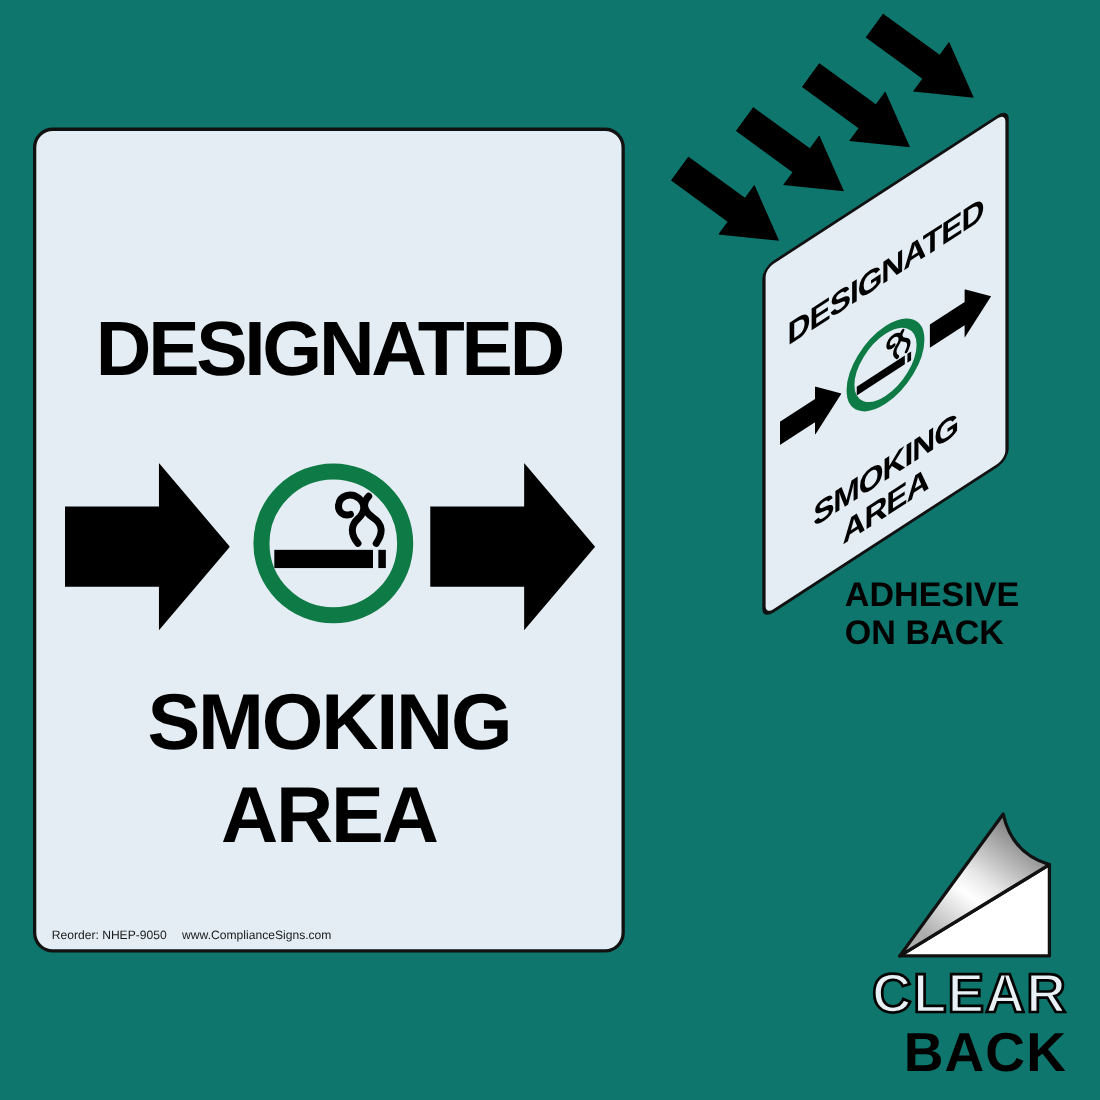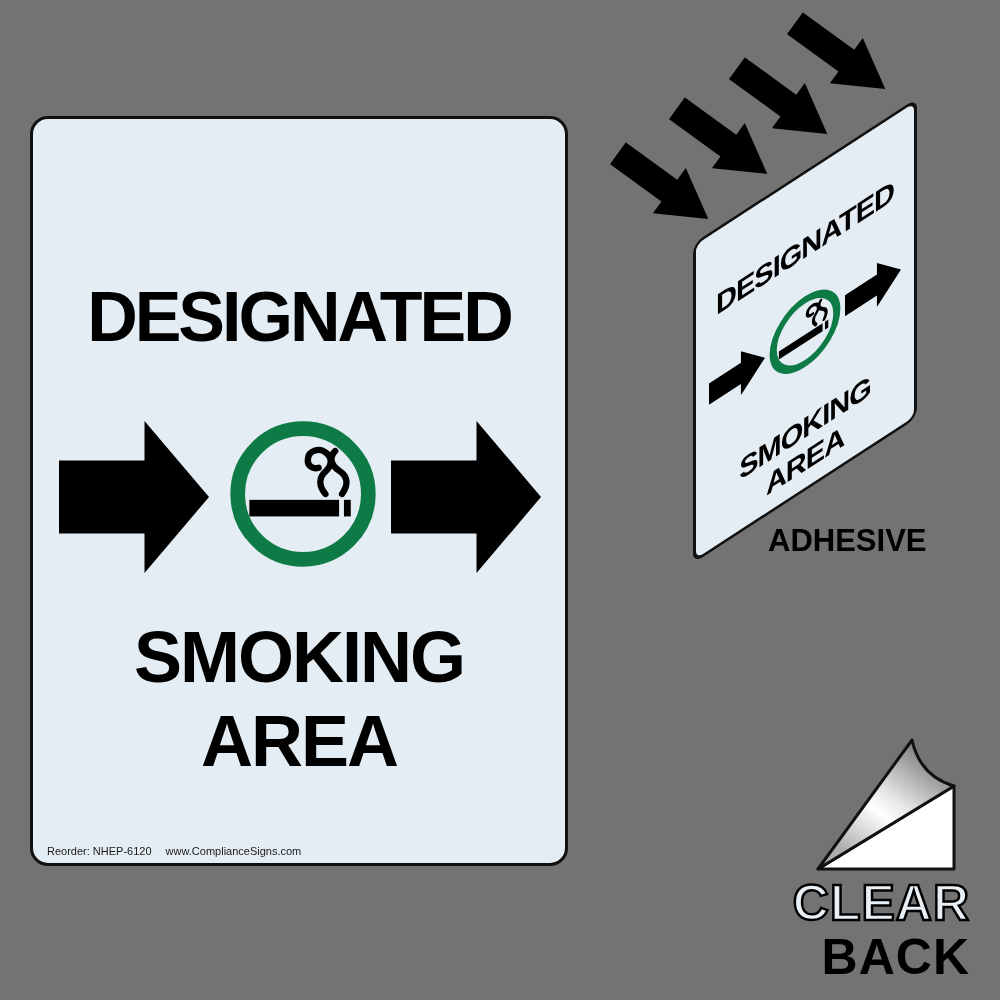--- a/index.html
+++ b/index.html
@@ -1,18 +1,18 @@
 <!DOCTYPE html>
 <html><head>
 <meta charset="utf-8">
 <style>
   * { margin:0; padding:0; box-sizing:border-box; }
   html,body { width:1000px; height:1000px; background:#ffffff; overflow:hidden;
               font-family:"Liberation Sans", sans-serif; }
-  #stage { position:relative; width:1000px; height:1000px; background:#737373; }
+  #stage { position:relative; width:1000px; height:1000px; background:#0f766e; }
 
   
   .main-sign {
     position:absolute; left:30px; top:116px; width:538px; height:750px;
     background:#e4edf3; border:3px solid #111111; border-radius:18px;
   }
   .main-title {
     position:absolute; top:158px; left:0; width:100%;
     text-align:center; font-weight:bold; font-size:70px; letter-spacing:-3px;
     color:#000;
@@ -97,21 +97,21 @@
     </svg>
 
     <div class="main-arrow-right arrow-right"></div>
 
     <div class="main-sub">
       <div>SMOKING</div>
       <div>AREA</div>
     </div>
 
     <div class="reorder">
-      <span>Reorder: NHEP-6120</span><span>www.ComplianceSigns.com</span>
+      <span>Reorder: NHEP-9050</span><span>www.ComplianceSigns.com</span>
     </div>
   </div>
 
   <div class="app-arrow arrow-right" style="left:607px; top:158px;"></div>
   <div class="app-arrow arrow-right" style="left:666px; top:113px;"></div>
   <div class="app-arrow arrow-right" style="left:726px; top:73px;"></div>
   <div class="app-arrow arrow-right" style="left:784px; top:28px;"></div>
 
   <div class="preview-sign">
     <div class="preview-title">DESIGNATED</div>
@@ -129,20 +129,21 @@
     </div>
 
     <div class="preview-sub">
       <div>SMOKING</div>
       <div>AREA</div>
     </div>
   </div>
 
   <div class="adhesive-note">
     <div>ADHESIVE</div>
+    <div>ON BACK</div>
   </div>
 
   <svg class="peel-icon" viewBox="0 0 160 140">
     <defs>
       <linearGradient id="peelGrad" gradientUnits="userSpaceOnUse" x1="112" y1="8" x2="36" y2="112">
         <stop offset="0" stop-color="#7d7d7d"></stop>
         <stop offset="0.45" stop-color="#e8e8e8"></stop>
         <stop offset="0.6" stop-color="#ffffff"></stop>
         <stop offset="1" stop-color="#adadad"></stop>
       </linearGradient>

